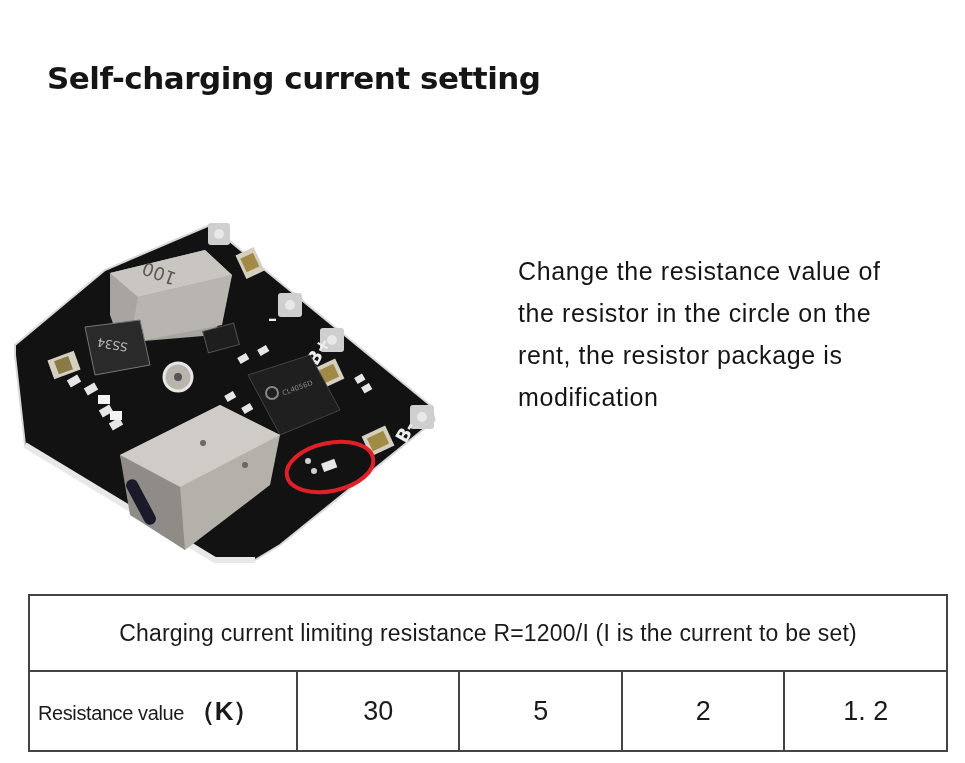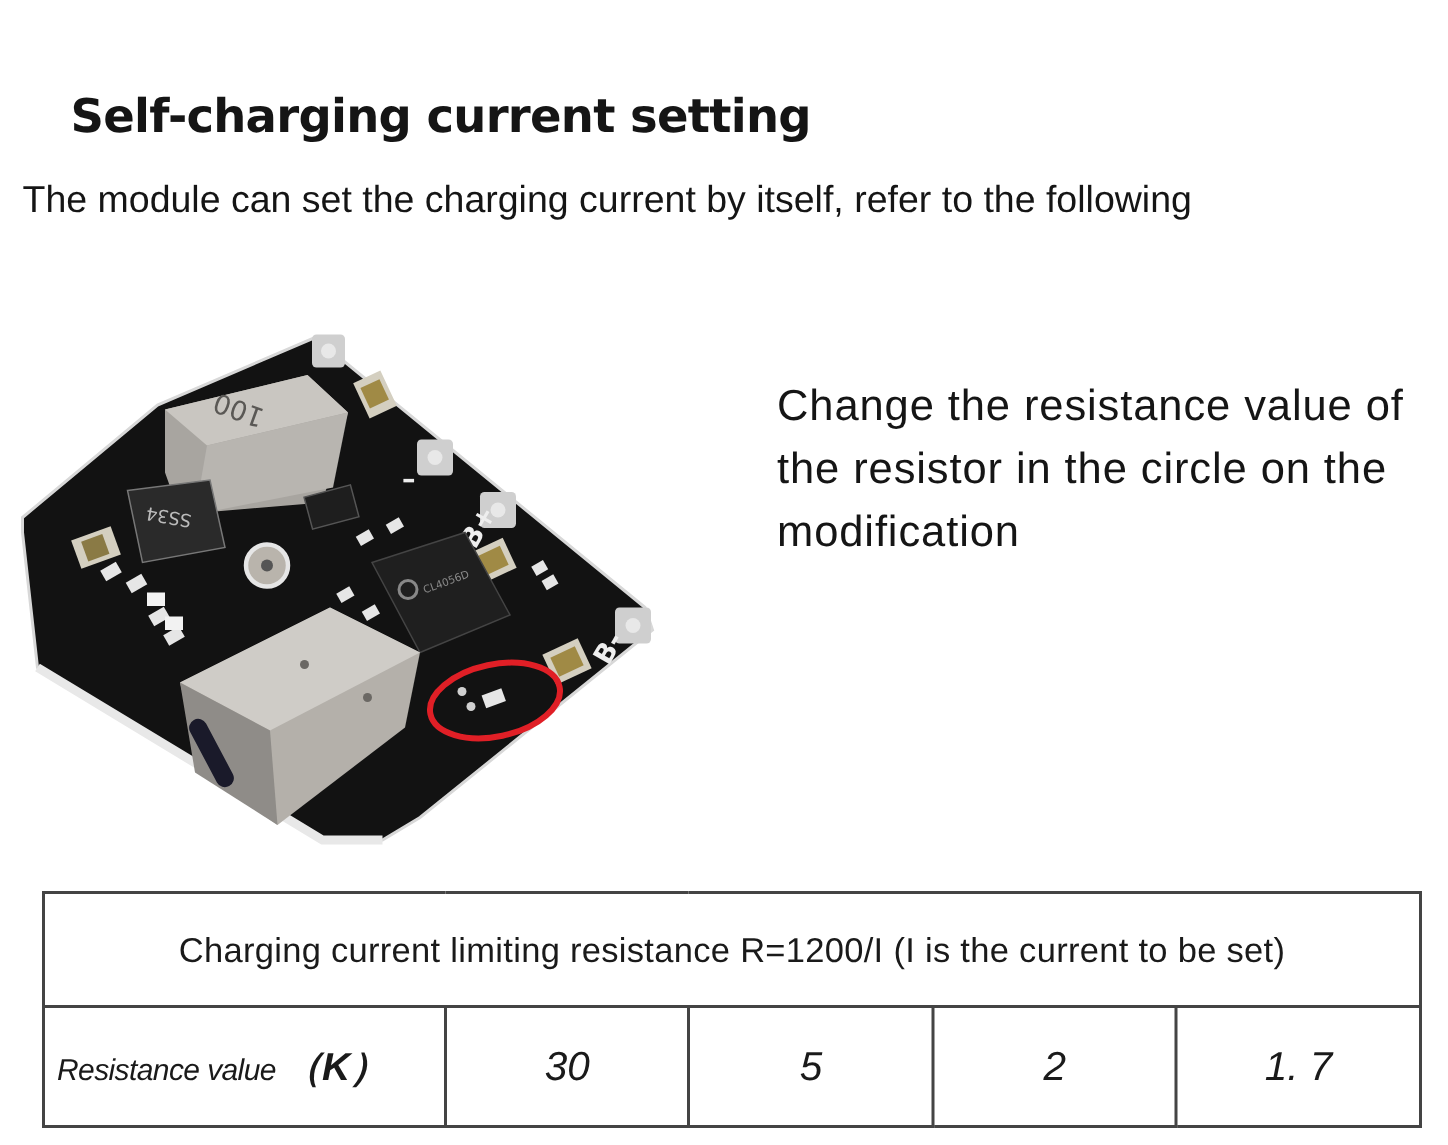--- a/index.html
+++ b/index.html
@@ -8,44 +8,43 @@
     font-family:"Liberation Sans", sans-serif; color:#111;
   }
   .title {
     position:absolute; left:15px; top:60px; font-size:31px; font-weight:bold;
     font-family:"DejaVu Sans", sans-serif; letter-spacing:-0.5px; color:#151515;margin-left:32px;
   }
   .intro {
     position:absolute; left:15px; top:115px; width:900px; font-size:25px; line-height:36px; color:#151515;
   }
   .desc {
-    position:absolute; left:518px; top:250px; width:430px; font-size:29px; line-height:42px;
+    position:absolute; left:518px; top:250px; width:430px; font-size:25px; line-height:42px;
     letter-spacing:0.6px; color:#151515;
   }
   .desc div { white-space:nowrap; }
   .board { position:absolute; left:10px; top:215px; width:450px; height:350px; }
   table.spec {
     position:absolute; left:28px; top:594px; width:920px; border-collapse:collapse;
     font-family:"Liberation Sans", sans-serif;
   }
   table.spec td {
     border:2px solid #444; text-align:center; color:#1a1a1a; padding:16px; font-size:27px;
   }
   table.spec tr.hdr td { height:42px; font-size:23px; letter-spacing:0.2px; }
-  table.spec tr.row td { height:46px;font-style:italic; }
+  table.spec tr.row td { height:46px; }
   table.spec td.label { text-align:left; padding-left:8px; font-size:20px; letter-spacing:-0.4px; white-space:nowrap; }
   table.spec td.label .unit { font-size:26px; font-weight:bold; }
 </style>
 </head>
 <body>
 
 <div class="title">Self-charging current setting</div>
 
 <div class="intro">
-  <div>The module can set the charging current by itself, refer to the following</div>
 </div>
 
 <svg class="board" viewBox="0 0 450 350" xmlns="http://www.w3.org/2000/svg">
 
   <polygon points="5,130 95,55 200,10 420,190 425,205 270,330 245,345 205,345 15,230 5,140" fill="#121212" stroke="#d8d8d8" stroke-width="2"></polygon>
 
   <polyline points="15,230 205,345 245,345" fill="none" stroke="#e8e8e8" stroke-width="6"></polyline>
 
   <g>
     <polygon points="100,58 195,35 222,60 212,95 205,120 110,128 100,100" fill="#a8a5a0"></polygon>
@@ -121,36 +120,37 @@
 
   <ellipse cx="320" cy="252" rx="44" ry="24" fill="none" stroke="#e01f26" stroke-width="4" transform="rotate(-12 320 252)"></ellipse>
   <rect x="312" y="246" width="14" height="9" fill="#e6e6e6" transform="rotate(-20 319 250)"></rect>
   <circle cx="298" cy="246" r="3" fill="#d0d0d0"></circle>
   <circle cx="304" cy="256" r="3" fill="#d0d0d0"></circle>
 </svg>
 
 <div class="desc">
   <div>Change the resistance value of</div>
   <div>the resistor in the circle on the</div>
+  <div>rent, the resistor package is</div>
   <div>modification</div>
 </div>
 
 <table class="spec">
   <colgroup>
     <col style="width:268px">
     <col style="width:163px">
     <col style="width:163px">
     <col style="width:163px">
     <col style="width:163px">
   </colgroup>
   <tbody>
       <tr class="hdr">
     <td colspan="5">Charging current limiting resistance R=1200/I (I is the current to be set)</td>
   </tr>
   <tr class="row">
     <td class="label"><span>Resistance value</span> <span class="unit">（K）</span></td>
     <td>30</td>
     <td>5</td>
     <td>2</td>
-    <td>1. 7</td>
+    <td>1. 2</td>
   </tr>
 </tbody>
   </table>
 
 </body></html>

